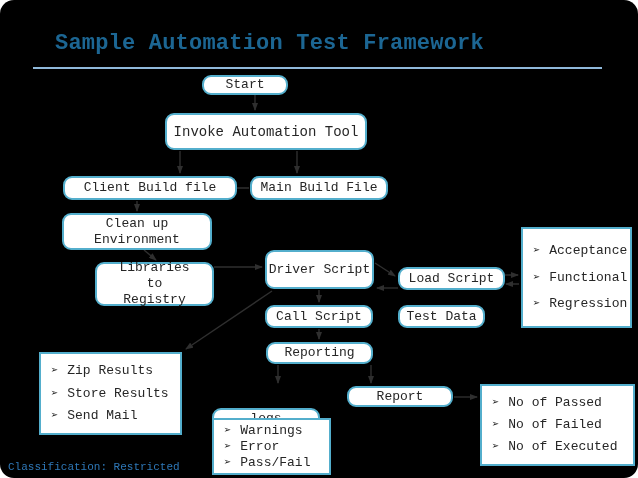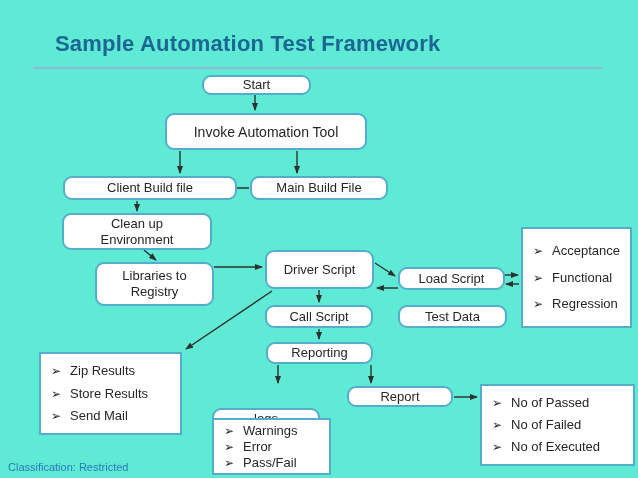--- a/index.html
+++ b/index.html
@@ -1,18 +1,18 @@
 <!DOCTYPE html>
 <html style="--title: #1C6693; --border: #53AECC; --arrow: #2F2F2F; --text: #262626; --rule: #8FB8DA; --footer: #2E78B8;"><head>
 <meta charset="utf-8">
 <style>
   html,body{margin:0;padding:0;background:#fff;}
   .slide{
-    position:relative;width:638px;height:478px;background:#5eead4;
-    font-family:Liberation Sans, sans-serif;overflow:hidden;
+    position:relative;width:638px;height:478px;background:#000000;
+    font-family:Liberation Mono, monospace;overflow:hidden;border-radius:14px;
   }
   .title{
     position:absolute;left:55px;top:31px;margin:0;
     font-size:22px;font-weight:bold;color:var(--title);letter-spacing:.2px;
   }
   .rule{position:absolute;left:33px;top:67px;width:569px;height:2px;background:var(--rule);}
   .connectors{position:absolute;left:0;top:0;width:638px;height:478px;}
   .connectors line{stroke:var(--arrow);stroke-width:1.4;}
   .node{
     position:absolute;box-sizing:border-box;background:#fff;
@@ -59,21 +59,21 @@
     <line x1="504" y1="275" x2="518" y2="275" marker-end="url(#ah)"></line>
     <line x1="519" y1="284" x2="506" y2="284" marker-end="url(#ah)"></line>
     <line x1="319" y1="329" x2="319" y2="339" marker-end="url(#ah)"></line>
     <line x1="278" y1="365" x2="278" y2="383" marker-end="url(#ah)"></line>
     <line x1="371" y1="365" x2="371" y2="383" marker-end="url(#ah)"></line>
     <line x1="266" y1="408" x2="266" y2="415" marker-end="url(#ah)"></line>
     <line x1="454" y1="397" x2="477" y2="397" marker-end="url(#ah)"></line>
     <line x1="272" y1="291" x2="186" y2="349" marker-end="url(#ah)"></line>
   </svg>
 
-  <div class="node r" style="left:202px;top:75px;width:109px;height:20px">
+  <div class="node r" style="left:202px;top:75px;width:86px;height:20px">
     <span class="lbl">Start</span>
   </div>
 
   <div class="node r f14" style="left:165px;top:113px;width:202px;height:37px">
     <span class="lbl">Invoke Automation Tool</span>
   </div>
 
   <div class="node r" style="left:63px;top:176px;width:174px;height:24px">
     <span class="lbl">Client Build file</span>
   </div>
@@ -95,21 +95,21 @@
   </div>
 
   <div class="node r" style="left:398px;top:267px;width:107px;height:23px">
     <span class="lbl">Load Script</span>
   </div>
 
   <div class="node r" style="left:265px;top:305px;width:108px;height:23px">
     <span class="lbl">Call Script</span>
   </div>
 
-  <div class="node r" style="left:398px;top:305px;width:109px;height:23px">
+  <div class="node r" style="left:398px;top:305px;width:87px;height:23px">
     <span class="lbl">Test Data</span>
   </div>
 
   <div class="node r" style="left:266px;top:342px;width:107px;height:22px">
     <span class="lbl">Reporting</span>
   </div>
 
   <div class="node r" style="left:212px;top:408px;width:108px;height:21px">
     <span class="lbl">logs</span>
   </div>

